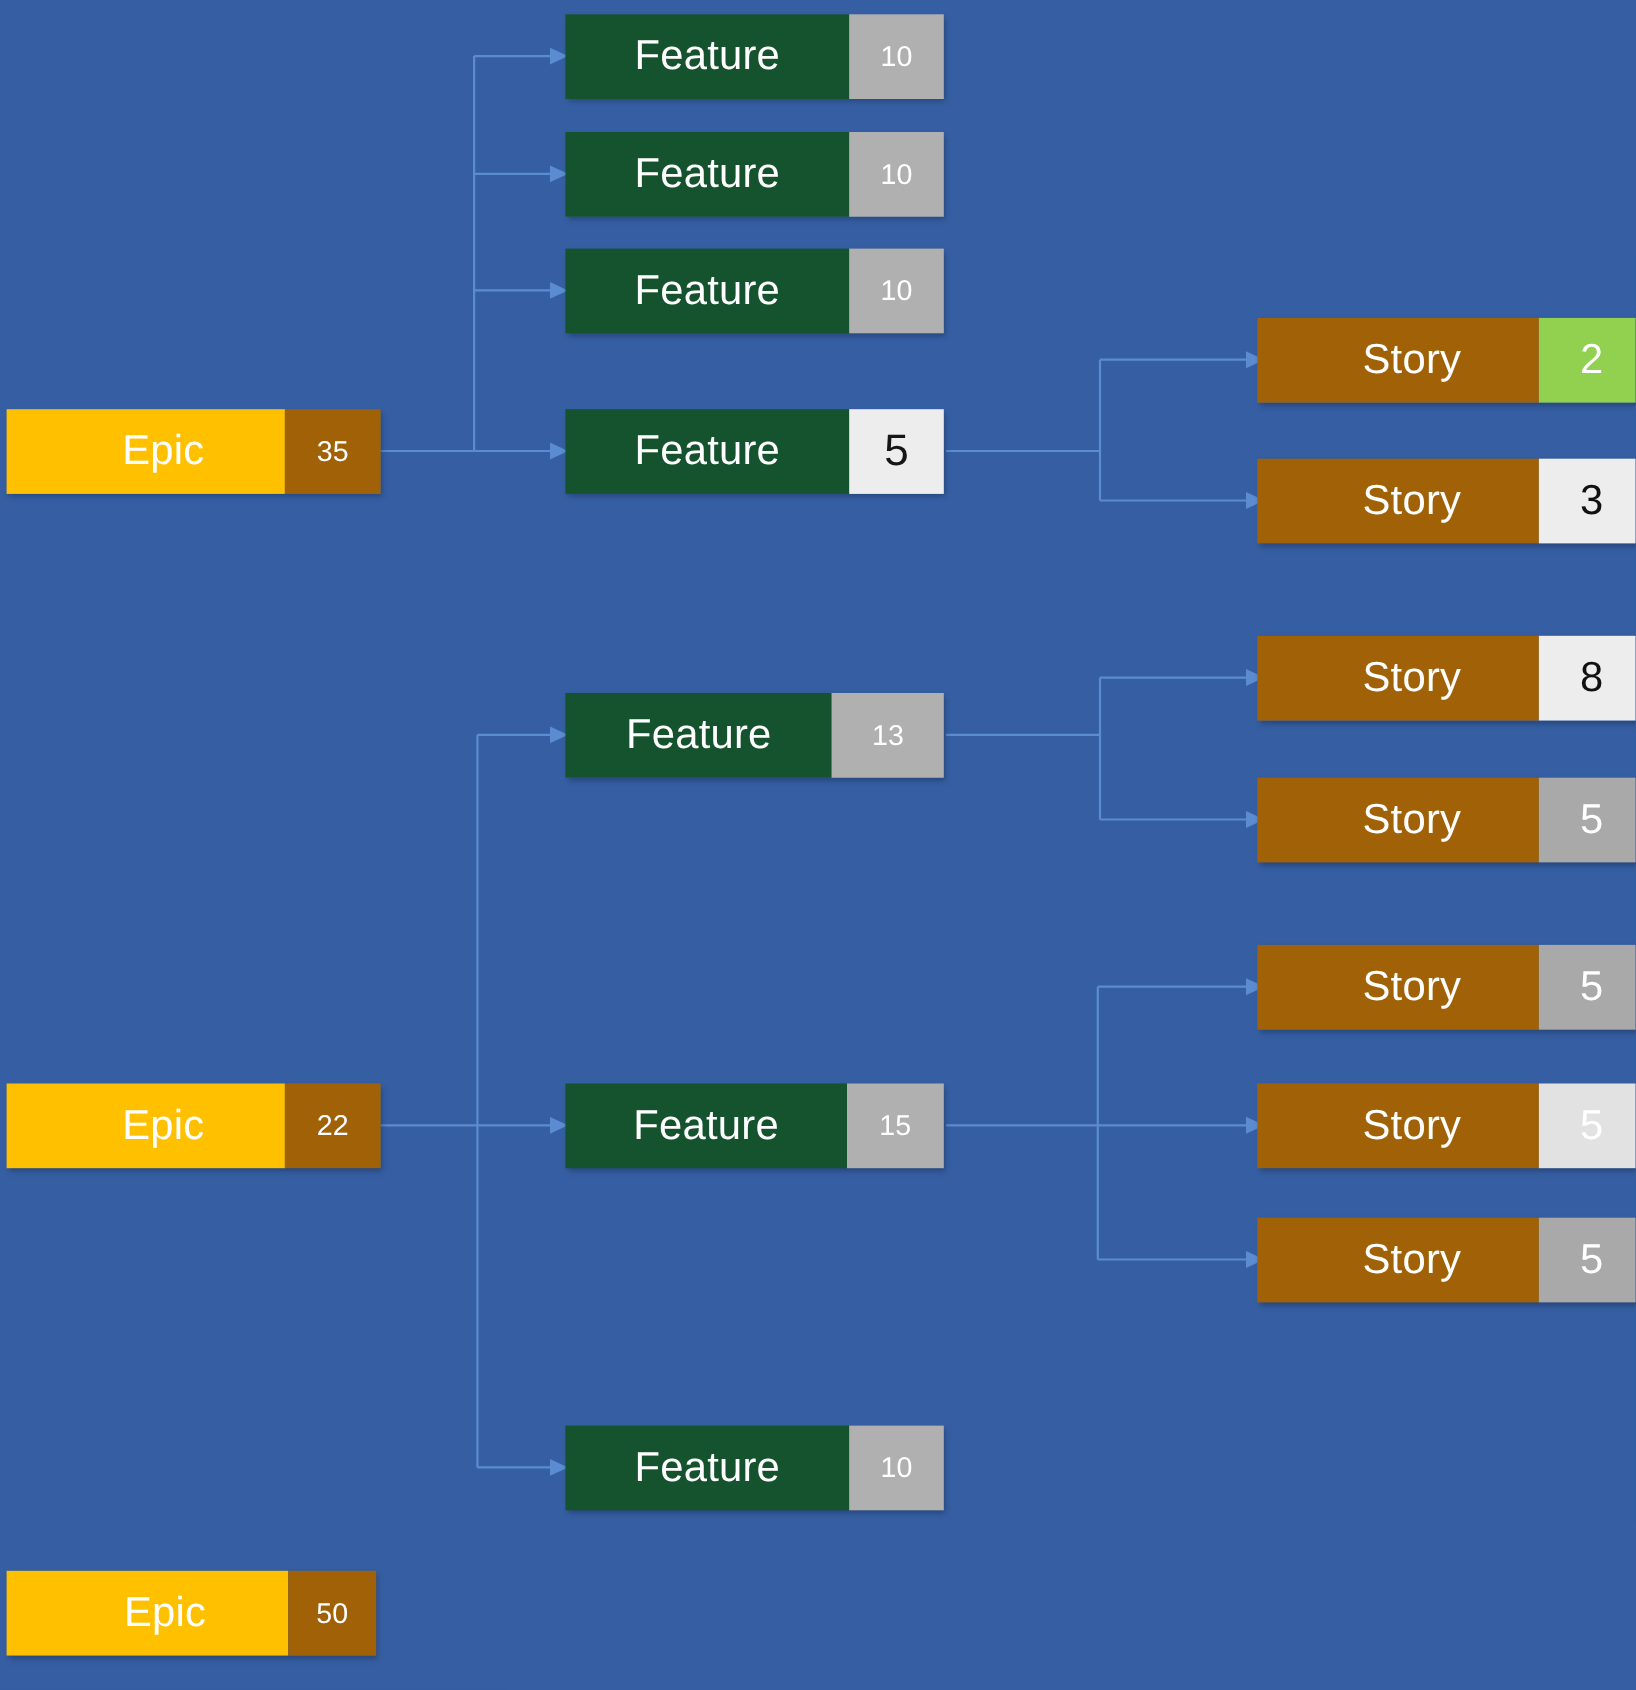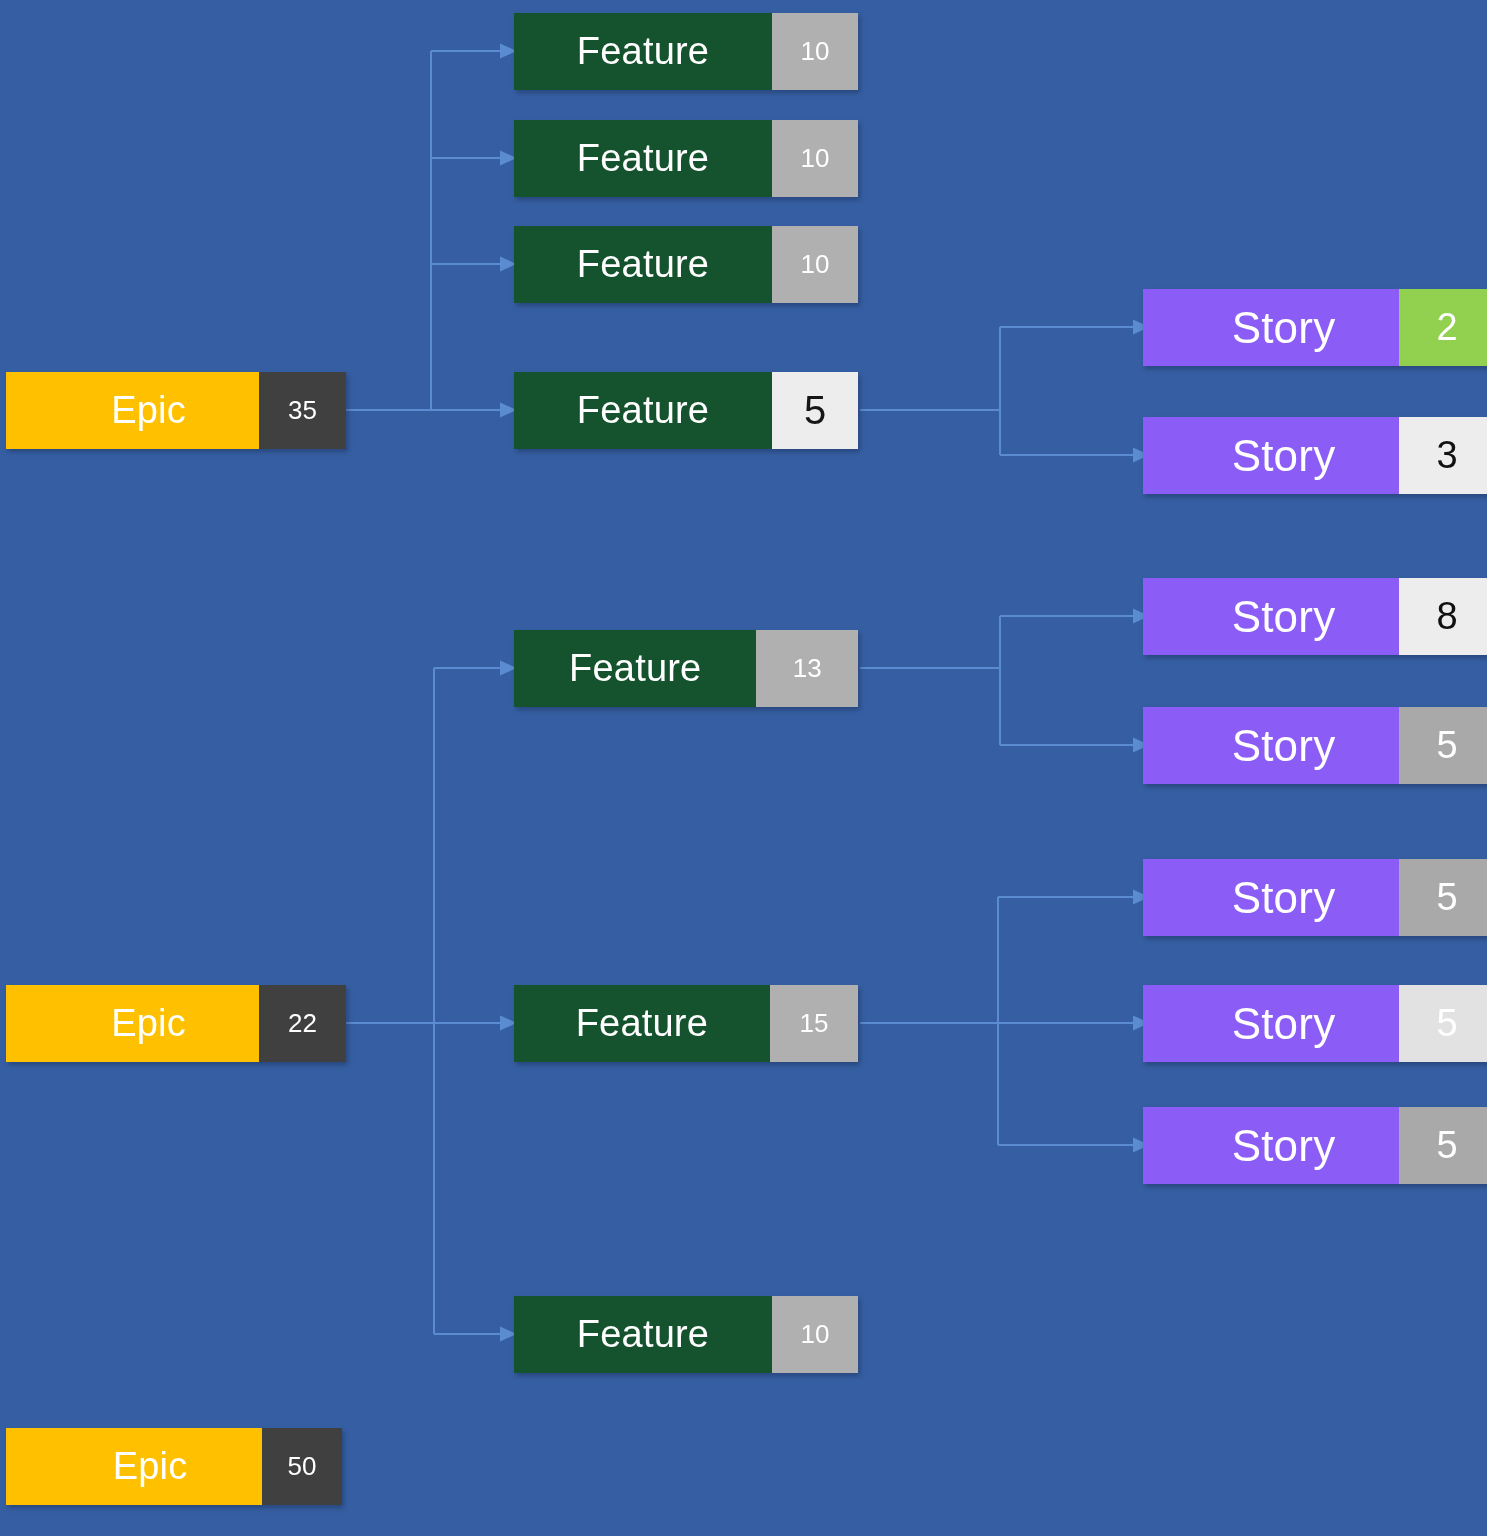--- a/index.html
+++ b/index.html
@@ -39,21 +39,21 @@
     box-sizing: border-box;
   }
 
   
   .epic .body {
     background: #ffc000;
     font-size: 38px;
     padding-left: 32px;
   }
   .epic .badge {
-    background: #404040;
+    background: #a16207;
     color: #ffffff;
     font-size: 26px;
   }
 
   
   .feature .body {
     background: #14532d;
     font-size: 38px;
   }
   .feature .badge {
@@ -62,22 +62,22 @@
     font-size: 26px;
   }
   .feature .badge.light {
     background: #ededed;
     color: #161616;
     font-size: 40px;
   }
 
   
   .story .body {
-    background: #8b5cf6;
-    font-size: 44px;
+    background: #a16207;
+    font-size: 38px;
     padding-left: 25px;
   }
   .story .badge {
     background: #a9a9a9;
     color: #ffffff;
     font-size: 38px;
   }
   .story .badge.green {
     background: #92d050;
     color: #ffffff;

